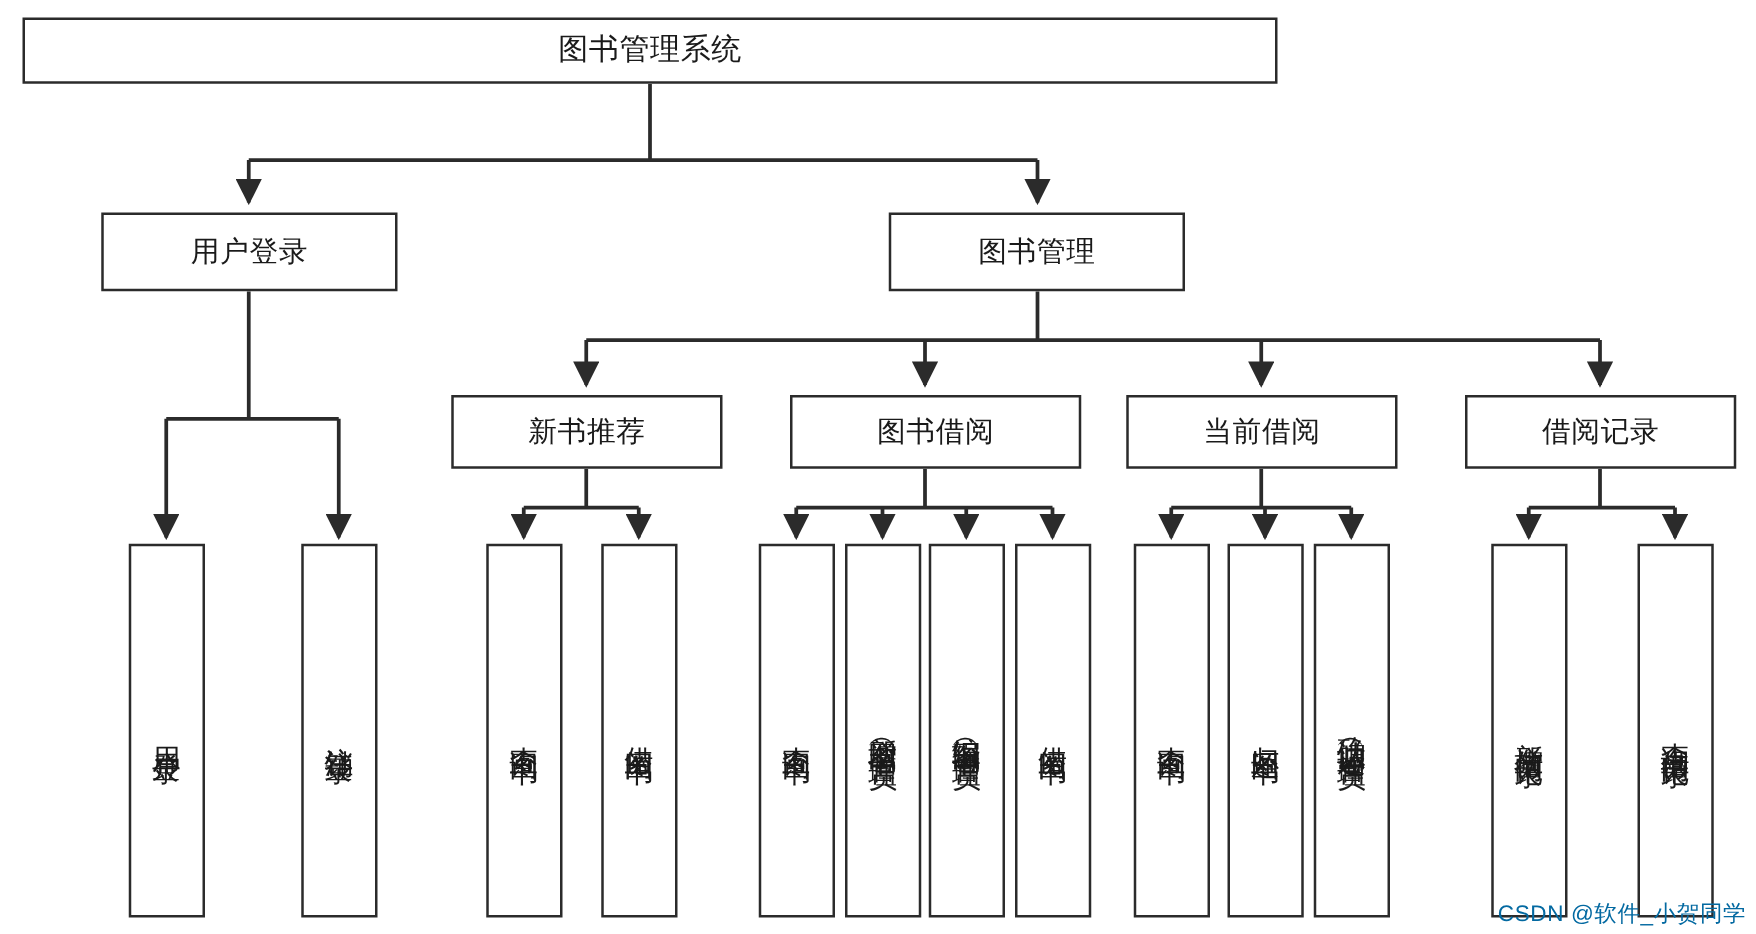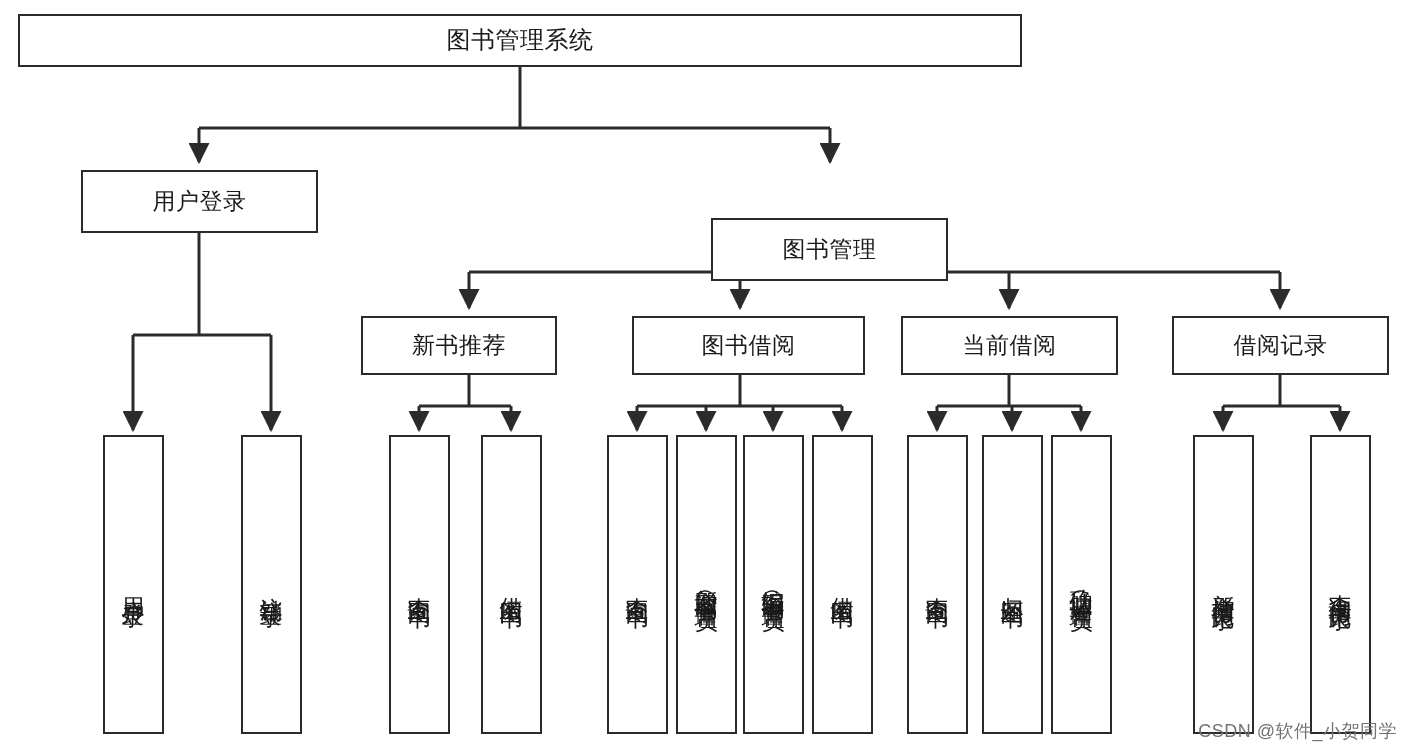--- a/index.html
+++ b/index.html
@@ -68,21 +68,21 @@
     max-height: 282px;
   }
   .node.vert.tall .label {
     max-height: 292px;
   }
   .watermark {
     position: absolute;
     right: 8px;
     bottom: 4px;
     font-size: 18px;
-    color: #737373;
+    color: #0369a1;
     letter-spacing: 0.5px;
     white-space: nowrap;
     z-index: 5;
     user-select: none;
   }
 </style>
 </head>
 <body>
 
 <div id="diagram-root">
@@ -137,25 +137,25 @@
     </g>
   </svg>
 
   <div class="node horiz root" style="left:18px; top:14px; width:1004px; height:53px;">
     <span class="label">图书管理系统</span>
   </div>
 
   <div class="node horiz" style="left:81px; top:170px; width:237px; height:63px;">
     <span class="label">用户登录</span>
   </div>
-  <div class="node horiz" style="left:711px; top:170px; width:237px; height:63px;margin-top:48px;">
+  <div class="node horiz" style="left:711px; top:170px; width:237px; height:63px;">
     <span class="label">图书管理</span>
   </div>
 
-  <div class="node horiz" style="left:361px; top:316px; width:196px; height:59px;">
+  <div class="node horiz" style="left:361px; top:316px; width:217px; height:59px;">
     <span class="label">新书推荐</span>
   </div>
   <div class="node horiz" style="left:632px; top:316px; width:233px; height:59px;">
     <span class="label">图书借阅</span>
   </div>
   <div class="node horiz" style="left:901px; top:316px; width:217px; height:59px;">
     <span class="label">当前借阅</span>
   </div>
   <div class="node horiz" style="left:1172px; top:316px; width:217px; height:59px;justify-content:center;">
     <span class="label">借阅记录</span>

